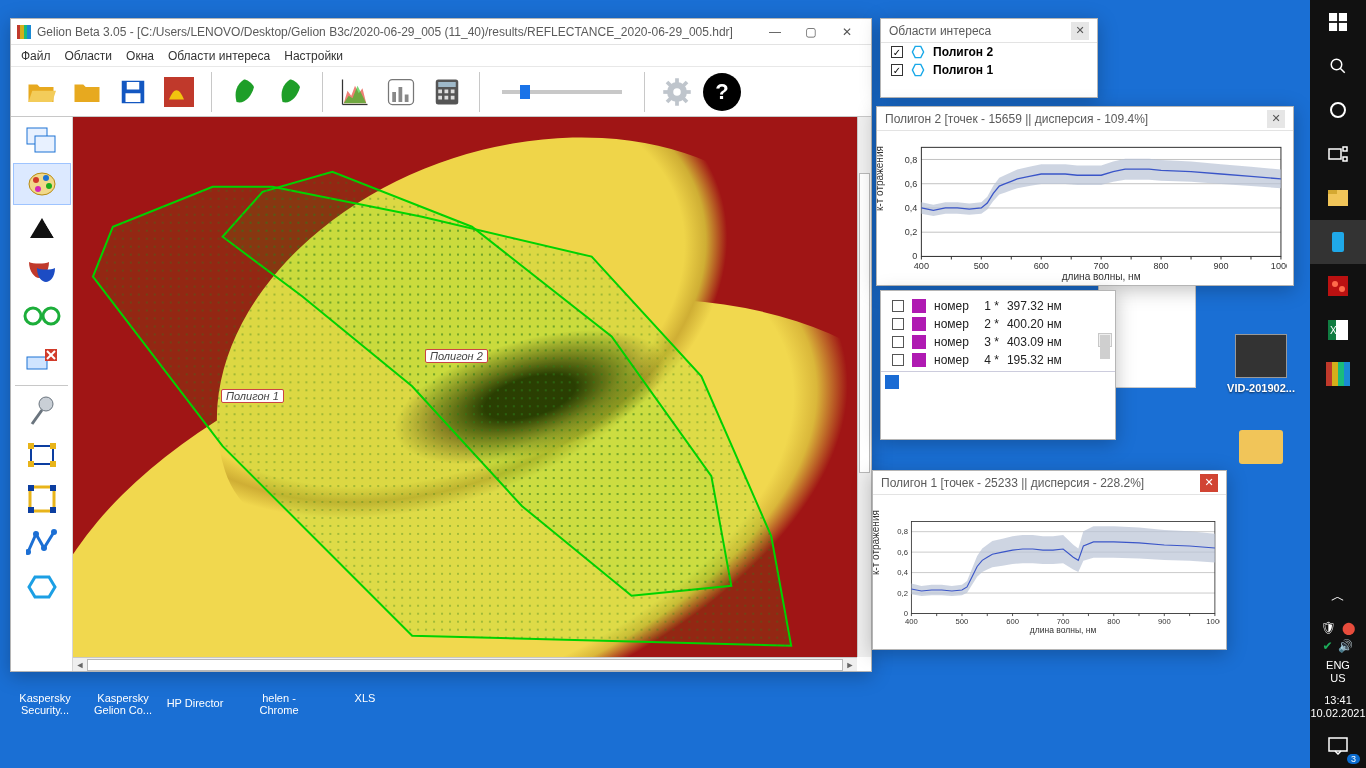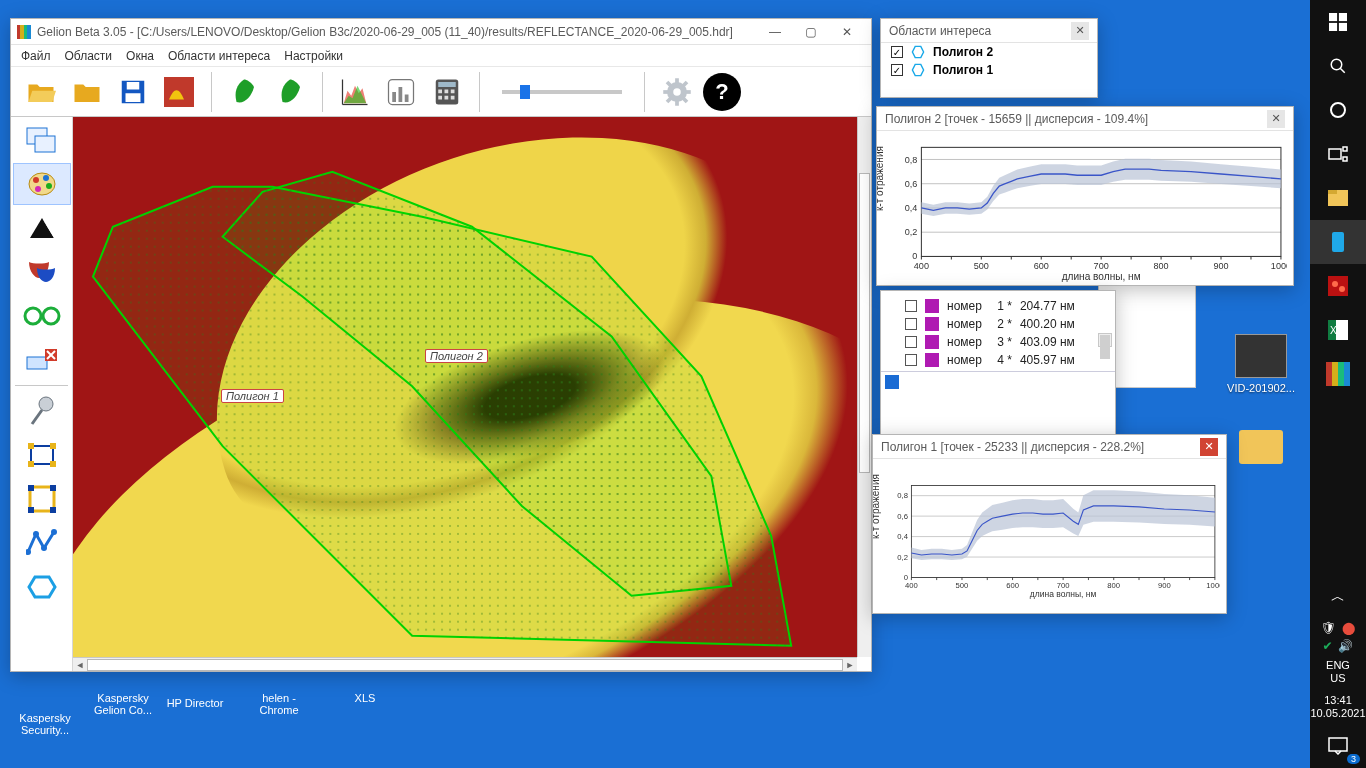--- a/index.html
+++ b/index.html
@@ -91,29 +91,29 @@
   .bg-panel-ghost{ position:absolute; background:#fff; border:1px solid #c9c9c9;}
 
 </style>
 </head>
 <body>
 
 <div class="desktop">
 
   <div class="bg-panel-ghost" style="left:1098px; top:198px; width:98px; height:190px;"></div>
 
-  <div class="desk-icon" style="right:70px; top:334px;">
+  <div class="desk-icon" style="right:70px; top:334px;font-weight:bold;">
     <div class="thumb" style="background:#333"></div>
     <div>VID-201902...</div>
   </div>
   <div class="desk-icon" style="right:70px; top:430px;">
     <div class="desk-folder"></div>
   </div>
 
-  <div class="desk-label" style="left:10px; top:692px;margin-top:20px;">Kaspersky Security...</div>
+  <div class="desk-label" style="left:10px; top:692px;">Kaspersky Security...</div>
   <div class="desk-label" style="left:88px; top:692px;">Kaspersky Gelion Co...</div>
   <div class="desk-label" style="left:160px; top:697px;">HP Director</div>
   <div class="desk-label" style="left:244px; top:692px;">helen - Chrome</div>
   <div class="desk-label" style="left:330px; top:692px;">XLS</div>
 
   <div class="win" style="left:10px; top:18px; width:862px; height:654px;">
     <div class="titlebar">
       <div class="ticon"></div>
       <div style="white-space:nowrap; overflow:hidden; text-overflow:ellipsis;">Gelion Beta 3.05 - [C:/Users/LENOVO/Desktop/Gelion B3c/2020-06-29_005 (11_40)/results/REFLECTANCE_2020-06-29_005.hdr]</div>
       <div class="spacer"></div>
@@ -402,61 +402,61 @@
           <text class="axis-text" x="275.3333333333333" y="126" text-anchor="middle">800</text>
           <text class="axis-text" x="334.6666666666667" y="126" text-anchor="middle">900</text>
           <text class="axis-text" x="394" y="126" text-anchor="middle">1000</text>
           <path d="M38,60.239999999999995 L38,60.239999999999995 L49.86666666666667,62.928 L61.733333333333334,60.239999999999995 L73.6,60.239999999999995 L85.46666666666667,61.583999999999996 L97.33333333333333,60.239999999999995 L103.26666666666667,54.864 L109.2,44.11200000000001 L115.13333333333334,36.04799999999999 L121.06666666666666,33.36 L127,30.671999999999997 L132.93333333333334,27.983999999999995 L144.8,25.295999999999992 L156.66666666666666,22.607999999999976 L168.53333333333333,22.607999999999976 L180.4,22.607999999999976 L192.26666666666668,23.951999999999998 L204.13333333333333,23.951999999999998 L216,23.951999999999998 L227.86666666666667,19.919999999999987 L239.73333333333332,17.232 L251.6,17.232 L263.4666666666667,17.232 L275.3333333333333,18.576000000000008 L305,19.919999999999987 L334.6666666666667,22.607999999999976 L364.3333333333333,25.295999999999992 L394,27.983999999999995 L394,46.416 L364.3333333333333,44.304 L334.6666666666667,42.19199999999999 L305,40.08 L275.3333333333333,39.024 L263.4666666666667,37.968 L251.6,37.968 L239.73333333333332,37.968 L227.86666666666667,40.08 L216,43.248000000000005 L204.13333333333333,43.248000000000005 L192.26666666666668,43.248000000000005 L180.4,42.19199999999999 L168.53333333333333,42.19199999999999 L156.66666666666666,42.19199999999999 L144.8,44.304 L132.93333333333334,46.416 L127,48.528000000000006 L121.06666666666666,50.64 L115.13333333333334,52.75200000000001 L109.2,59.087999999999994 L103.26666666666667,67.536 L97.33333333333333,71.75999999999999 L85.46666666666667,72.816 L73.6,71.75999999999999 L61.733333333333334,71.75999999999999 L49.86666666666667,73.872 L38,71.75999999999999 Z" fill="#b9c3d6" opacity=".7"></path>
           <path d="M38,66 L38,66 L49.86666666666667,68.4 L61.733333333333334,66 L73.6,66 L85.46666666666667,67.19999999999999 L97.33333333333333,66 L103.26666666666667,61.2 L109.2,51.599999999999994 L115.13333333333334,44.400000000000006 L121.06666666666666,42 L127,39.599999999999994 L132.93333333333334,37.2 L144.8,34.8 L156.66666666666666,32.400000000000006 L168.53333333333333,32.400000000000006 L180.4,32.400000000000006 L192.26666666666668,33.599999999999994 L204.13333333333333,33.599999999999994 L216,33.599999999999994 L227.86666666666667,30.000000000000014 L239.73333333333332,27.60000000000001 L251.6,27.60000000000001 L263.4666666666667,27.60000000000001 L275.3333333333333,28.799999999999997 L305,30.000000000000014 L334.6666666666667,32.400000000000006 L364.3333333333333,34.8 L394,37.2" fill="none" stroke="#3a55c8" stroke-width="1.3"></path>
           <text class="xlabel" x="216" y="137" text-anchor="middle">длина волны, нм</text>
         </svg></div>
   </div>
 
   <div class="panel channels" style="left:880px; top:290px; width:236px; height:150px;">
-    <div style="padding:6px 18px 2px 16px; position:relative;">
+    <div style="padding:6px 18px 2px 3px; position:relative;">
       <div id="chan-rows">
           <div class="chan-row">
             <span class="chk"></span>
             <span class="sw"></span>
             <span>номер</span>
             <span style="width:22px;text-align:right">1 *</span>
-            <span>204.77 нм</span>
+            <span>397.32 нм</span>
           </div>
           <div class="chan-row">
             <span class="chk"></span>
             <span class="sw"></span>
             <span>номер</span>
             <span style="width:22px;text-align:right">2 *</span>
             <span>400.20 нм</span>
           </div>
           <div class="chan-row">
             <span class="chk"></span>
             <span class="sw"></span>
             <span>номер</span>
             <span style="width:22px;text-align:right">3 *</span>
             <span>403.09 нм</span>
           </div>
           <div class="chan-row">
             <span class="chk"></span>
             <span class="sw"></span>
             <span>номер</span>
             <span style="width:22px;text-align:right">4 *</span>
-            <span>405.97 нм</span>
+            <span>195.32 нм</span>
           </div>
         </div>
       <div class="chan-vscroll">
           <div class="thumb"></div>
         </div>
     </div>
     <div class="chan-blue-scroll">
         <div class="bluethumb"></div>
       </div>
   </div>
 
-  <div class="panel" style="left:872px; top:434px; width:355px; height:180px;">
+  <div class="panel" style="left:872px; top:470px; width:355px; height:180px;">
     <div class="ptitle">
       <span>Полигон 1 [точек - 25233 || дисперсия - 228.2%]</span>
       <span class="spacer"></span>
       <span class="pclose red">✕</span>
     </div>
     <div class="chart-box">
       <div class="ylab">к-т отражения</div>
     <svg viewBox="0 0 400 140">
           <rect x="38" y="6" width="356" height="108" fill="#fff" stroke="#333"></rect>
           <line x1="38" x2="394" y1="114" y2="114" stroke="#333" stroke-width=".3"></line>
@@ -559,21 +559,21 @@
     <div class="tray-row">
       <span style="color:#1cae5a">✔</span>
       <span>🔊</span>
     </div>
     <div class="tray">
       <div>ENG</div>
       <div>US</div>
     </div>
     <div class="tray">
       <div>13:41</div>
-      <div>10.05.2021</div>
+      <div>10.02.2021</div>
     </div>
     <div class="ico" style="position:relative">
       <svg width="20" height="18" fill="none" stroke="#fff" stroke-width="1.5">
           <rect x="1" y="1" width="18" height="13"></rect>
           <path d="M7 14l3 3 3-3"></path>
         </svg>
       <span style="position:absolute;right:6px;bottom:4px;background:#0a6bcf;border-radius:8px;font-size:9px;padding:0 4px;">3</span>
     </div>
   </div>
 

